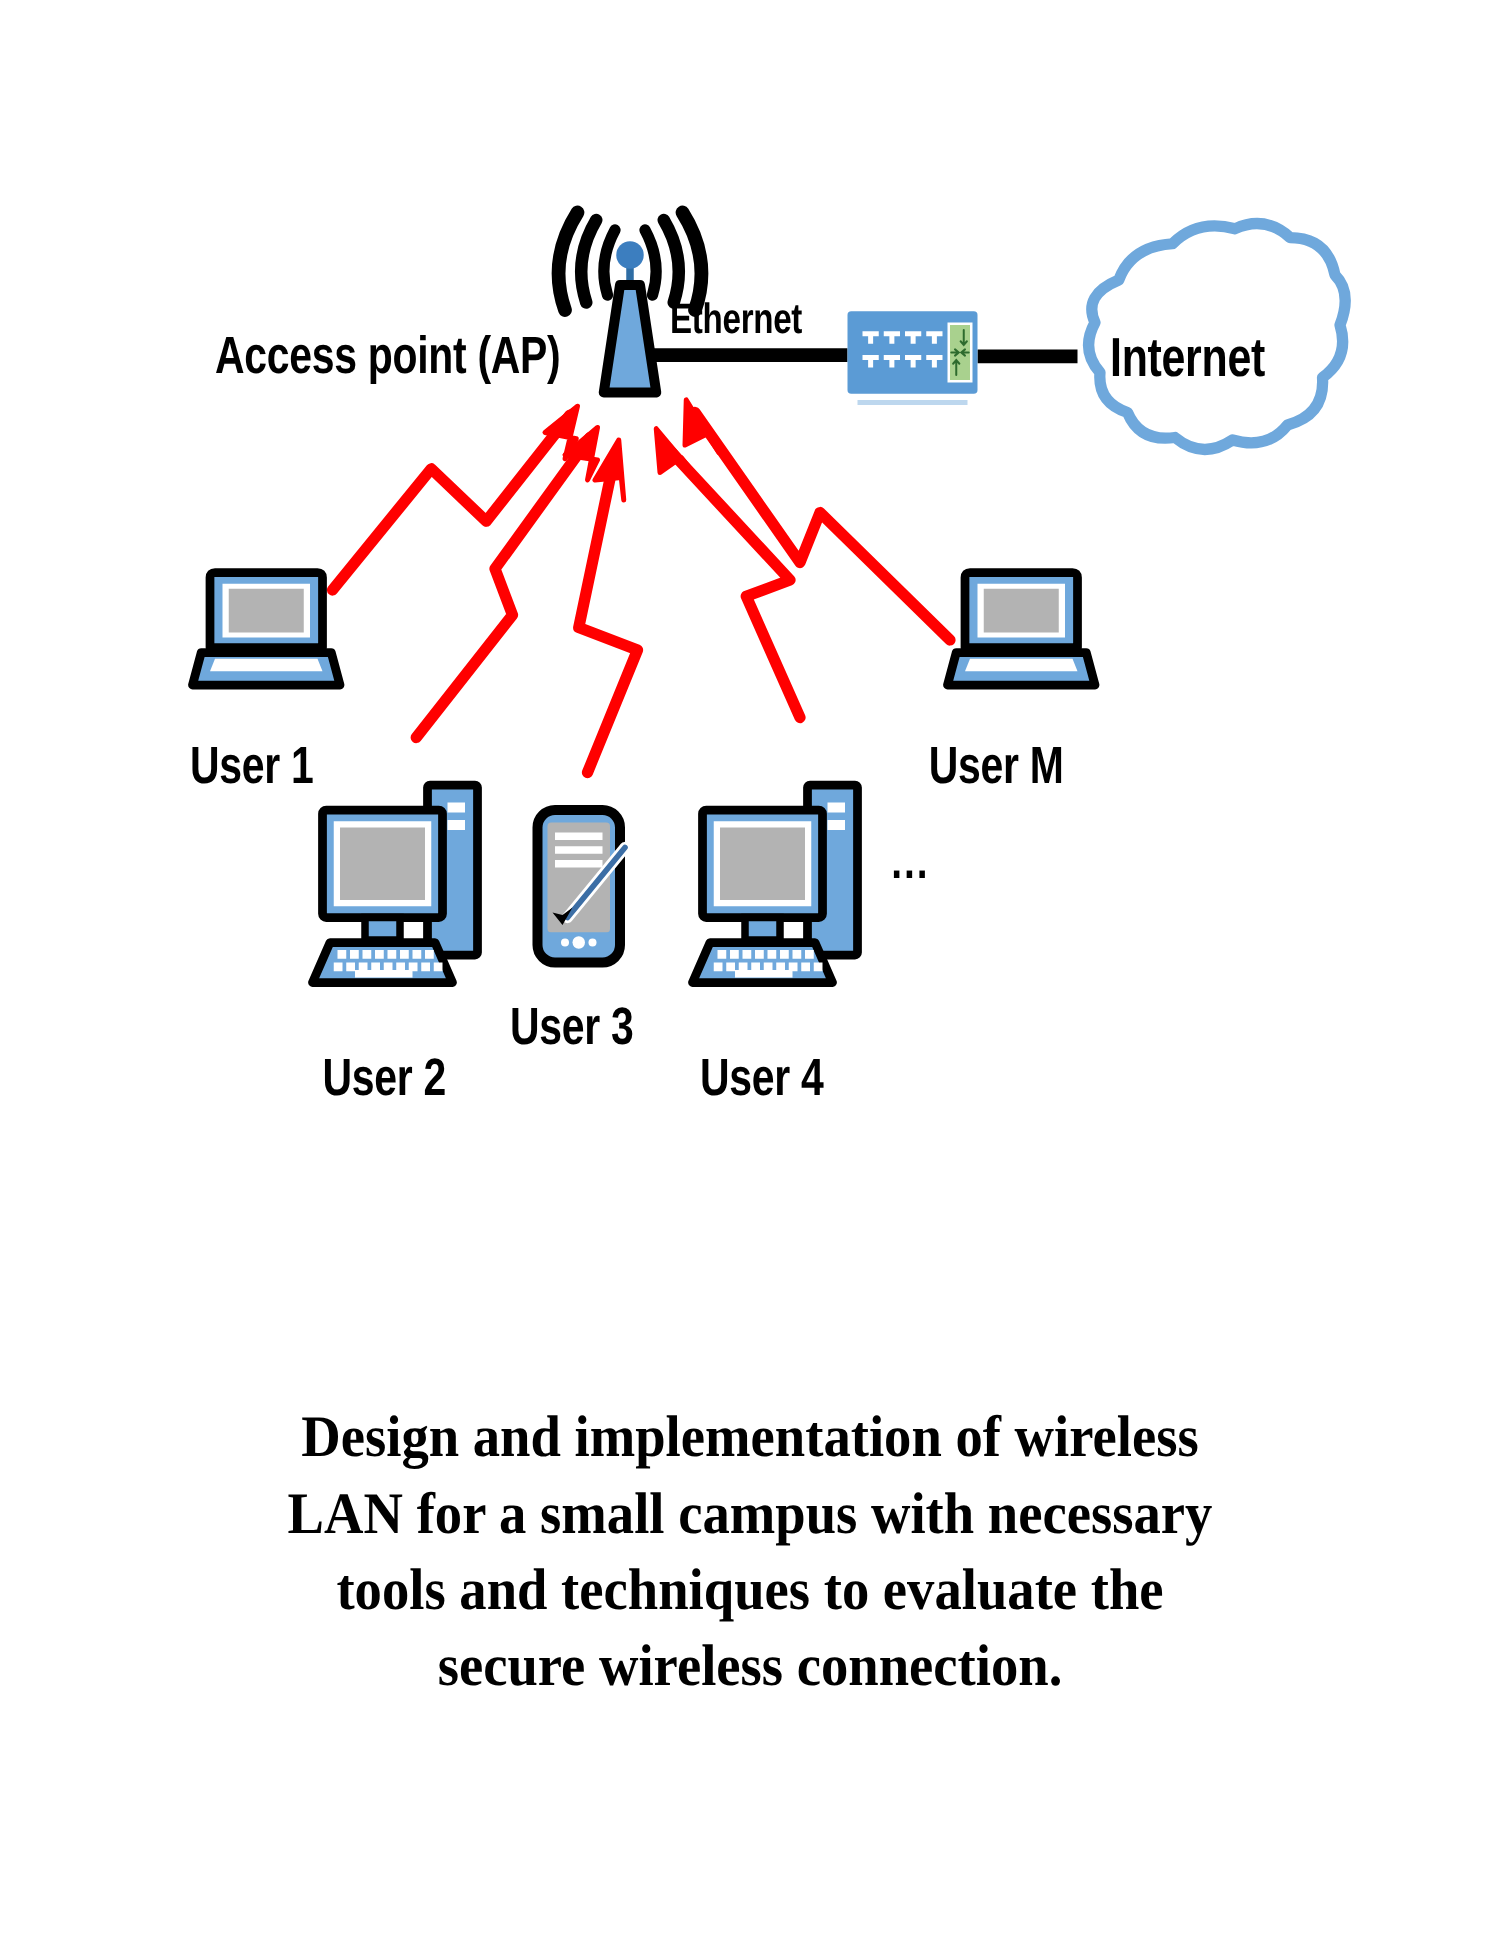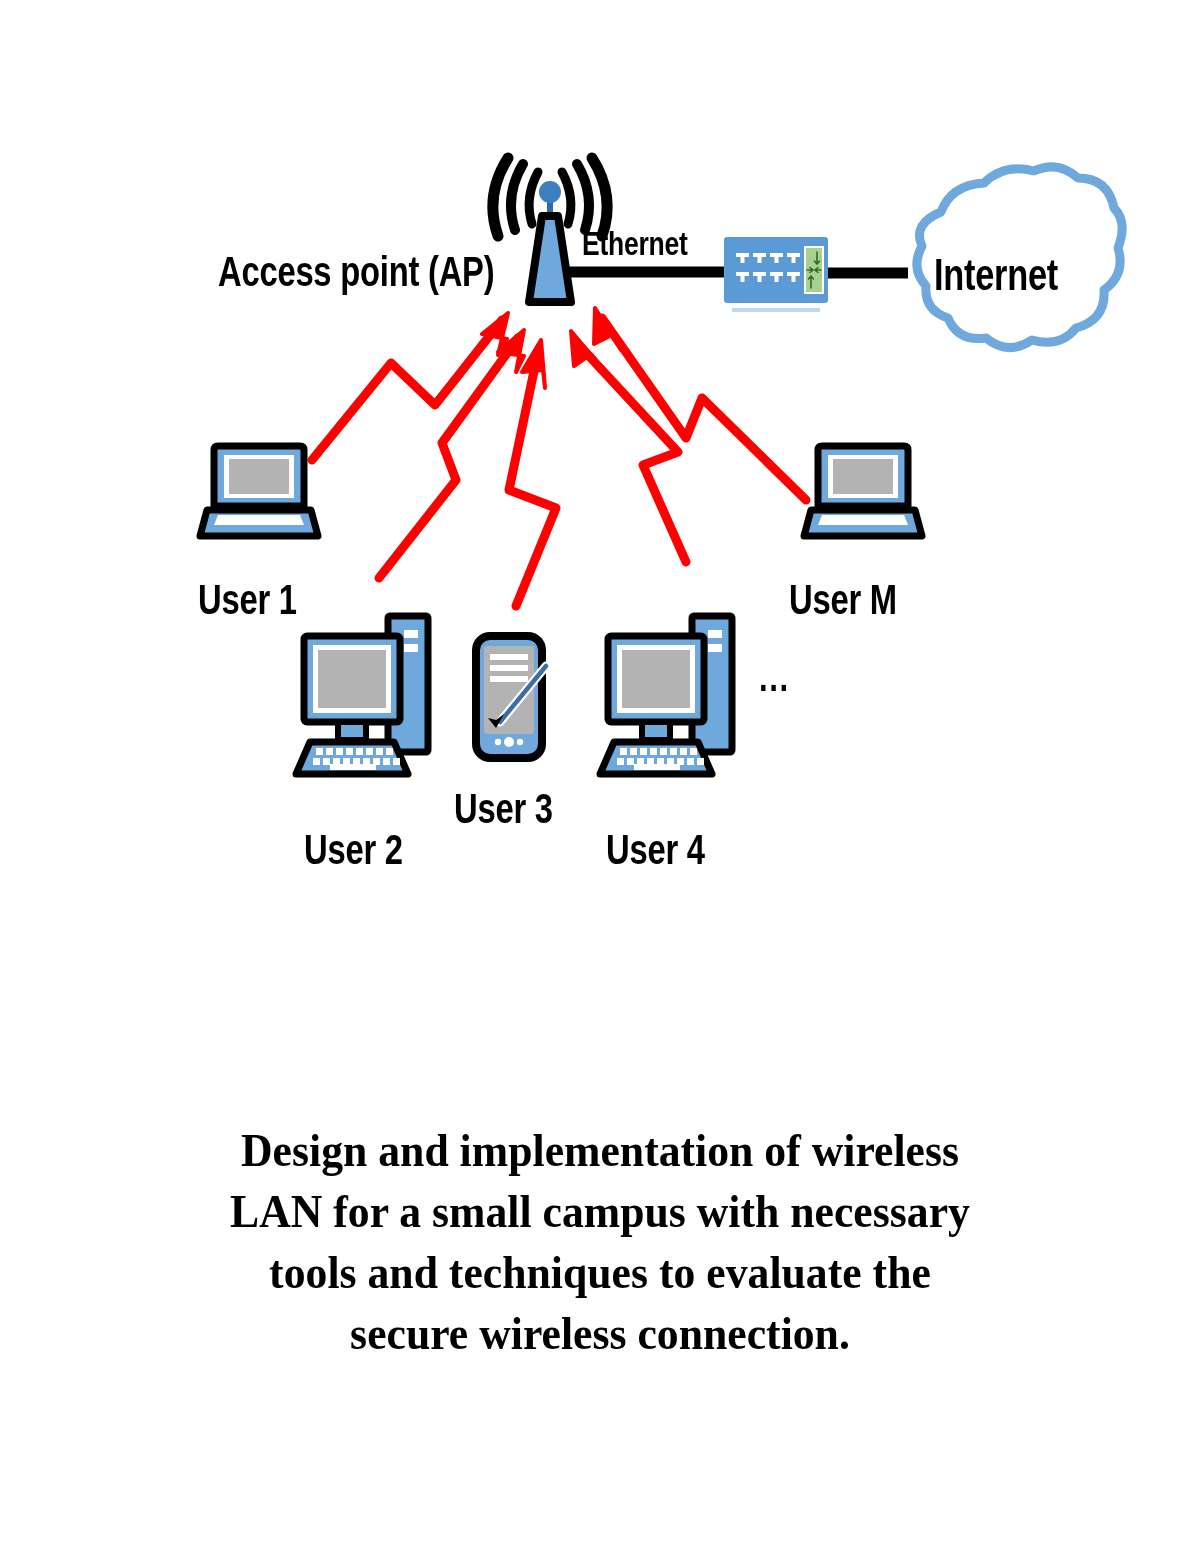--- a/index.html
+++ b/index.html
@@ -11,24 +11,23 @@
     width: 1200px;
     height: 1553px;
     position: relative;
     font-family: "Liberation Sans", sans-serif;
     overflow: hidden;
   }
 
   #diagram-stage {
     position: absolute;
     left: 0;
-    top: 0;
+    top: 12px;
     width: 1024px;
     height: 1100px;
-    margin-left: 46px;
   }
   #diagram-svg {
     position: absolute;
     left: 0;
     top: 0;
   }
 
   
   .dlabel {
     position: absolute;

